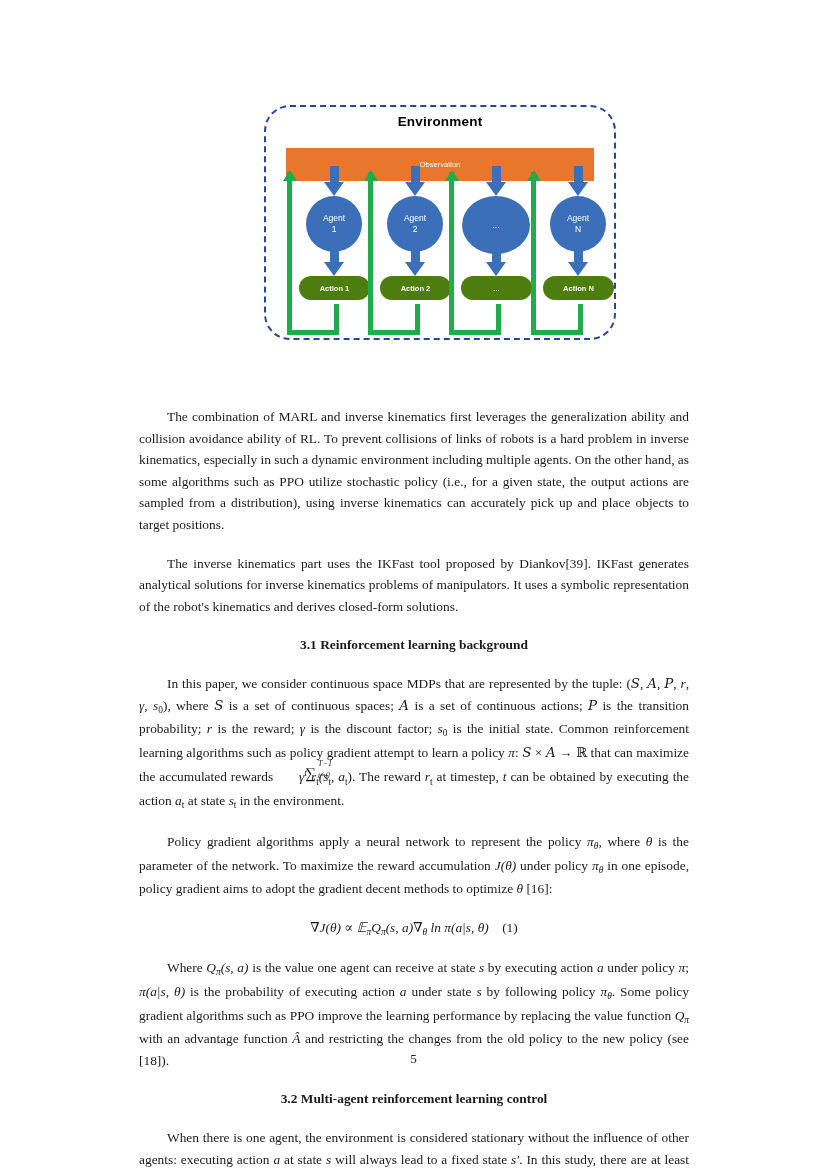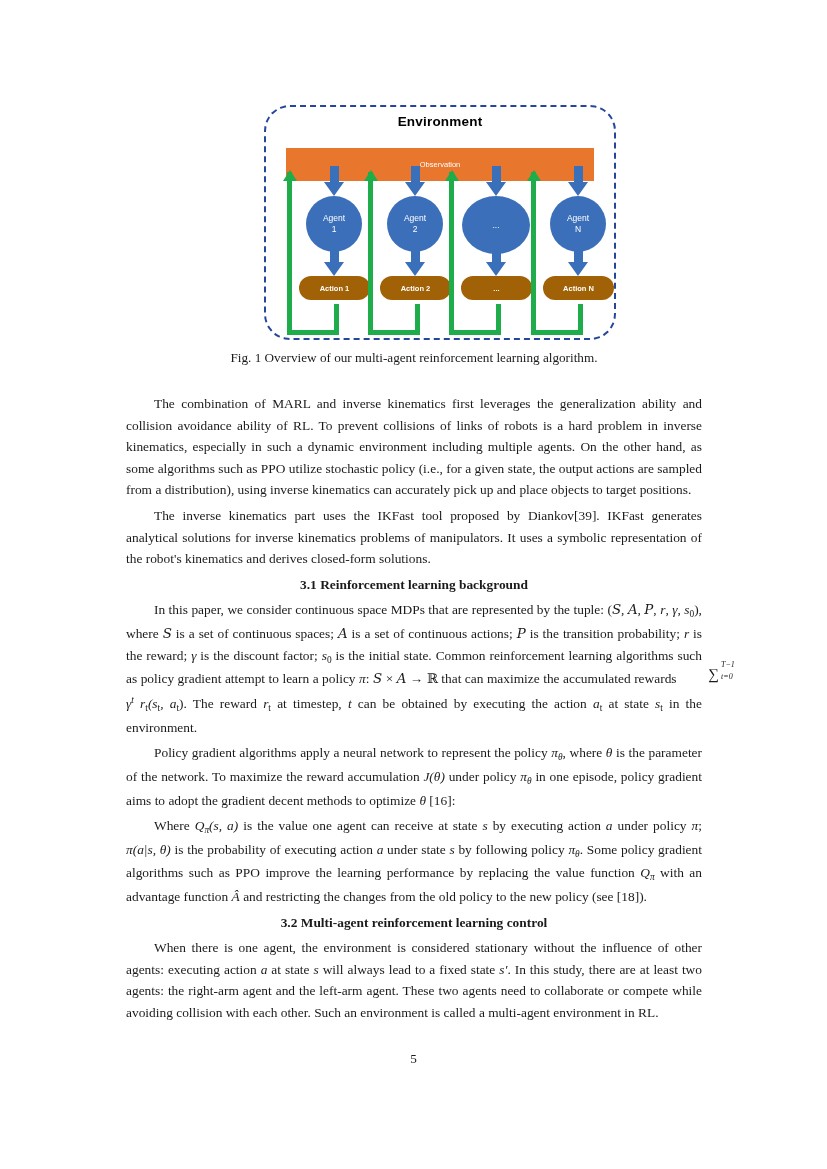--- a/index.html
+++ b/index.html
@@ -140,21 +140,21 @@
   }
 
   
   .action-pill {
     position: absolute;
     left: 13px;
     top: 110px;
     width: 71px;
     height: 24px;
     border-radius: 12px;
-    background: #a16207;
+    background: #4d7c0f;
     color: #ffffff;
     font-family: "Liberation Sans", "DejaVu Sans", sans-serif;
     font-size: 7.5px;
     font-weight: bold;
     display: flex;
     align-items: center;
     justify-content: center;
   }
 
   
@@ -211,21 +211,21 @@
   }
 
   
   .body {
     position: absolute;
     left: 122px;
     top: 389px;
     width: 584px;
   }
   p.para {
-    margin: 4px;
+    margin: 17px;
     text-indent: 28px;
     text-align: justify;
     font-size: 13.4px;
     line-height: 21.6px;
     hyphens: none;
   }
   h3.head {
     margin: 0;
     font-size: 13.4px;
     line-height: 21.6px;
@@ -377,34 +377,34 @@
         <span>N</span>
       </div>
       <div class="arrow-down a-mid">
         <div class="shaft"></div>
           <div class="head"></div>
       </div>
       <div class="action-pill">Action N</div>
     </div>
   </div>
 
-  <div class="caption">Fig. 1 Overview of our multi-agent reinforcement learning algorithm.</div>
 
   <div class="body">
 
     <p class="para">The combination of MARL and inverse kinematics first leverages the generalization ability and collision avoidance ability of RL. To prevent collisions of links of robots is a hard problem in inverse kinematics, especially in such a dynamic environment including multiple agents. On the other hand, as some algorithms such as PPO utilize stochastic policy (i.e., for a given state, the output actions are sampled from a distribution), using inverse kinematics can accurately pick up and place objects to target positions.</p>
 
     <p class="para">The inverse kinematics part uses the IKFast tool proposed by Diankov[39]. IKFast generates analytical solutions for inverse kinematics problems of manipulators. It uses a symbolic representation of the robot's kinematics and derives closed-form solutions.</p>
 
     <h3 class="head">3.1 Reinforcement learning background</h3>
 
     <p class="para"><span>In this paper, we consider continuous space MDPs that are represented by the tuple: (</span><span class="cal">S</span>, <span class="cal">A</span>, <span class="cal">P</span>, <span class="mi">r</span>, <span class="mi">γ</span>, <span class="mi">s</span><sub>0</sub><span>), where </span><span class="cal">S</span><span> is a set of continuous spaces; </span><span class="cal">A</span><span> is a set of continuous actions; </span><span class="cal">P</span><span> is the transition probability; </span><span class="mi">r</span><span> is the reward; </span><span class="mi">γ</span><span> is the discount factor; </span><span class="mi">s</span><sub>0</sub><span> is the initial state. Common reinforcement learning algorithms such as policy gradient attempt to learn a policy </span><span class="mi">π</span><span>: </span><span class="cal">S</span><span> × </span><span class="cal">A</span><span> → </span><span class="bb">ℝ</span><span> that can maximize the accumulated rewards </span><span class="sumwrap"><span class="sig">∑</span><span class="sup">T−1</span><span class="sbt">t=0</span></span><span class="mi">γ</span><span class="sup-s">t</span> <span class="mi">r</span><sub>t</sub><span class="mi">(s</span><sub>t</sub><span class="mi">, a</span><sub>t</sub><span>).</span><span> The reward </span><span class="mi">r</span><sub>t</sub><span> at timestep, </span><span class="mi">t</span><span> can be obtained by executing the action </span><span class="mi">a</span><sub>t</sub><span> at state </span><span class="mi">s</span><sub>t</sub><span> in the environment.</span></p>
 
     <p class="para"><span>Policy gradient algorithms apply a neural network to represent the policy </span><span class="mi">π</span><sub class="mi">θ</sub><span>, where </span><span class="mi">θ</span><span> is the parameter of the network. To maximize the reward accumulation </span><span class="mi">J</span><span class="mi">(θ)</span><span> under policy </span><span class="mi">π</span><sub class="mi">θ</sub><span> in one episode, policy gradient aims to adopt the gradient decent methods to optimize </span><span class="mi">θ</span><span> [16]:</span></p>
 
+    <p class="eq"><span class="mi">∇J(θ) ∝ 𝔼</span><sub class="mi">π</sub><span class="mi">Q</span><sub class="mi">π</sub><span class="mi">(s, a)∇</span><sub class="mi">θ</sub><span class="mi"> ln π(a|s, θ)</span>&nbsp;&nbsp;&nbsp;&nbsp;<span>(1)</span></p>
 
     <p class="para"><span>Where </span><span class="mi">Q</span><sub class="mi">π</sub><span class="mi">(s, a)</span><span> is the value one agent can receive at state </span><span class="mi">s</span><span> by executing action </span><span class="mi">a</span><span> under policy </span><span class="mi">π</span><span>; </span><span class="mi">π(a|s, θ)</span><span> is the probability of executing action </span><span class="mi">a</span><span> under state </span><span class="mi">s</span><span> by following policy </span><span class="mi">π</span><sub class="mi">θ</sub><span>. Some policy gradient algorithms such as PPO improve the learning performance by replacing the value function </span><span class="mi">Q</span><sub class="mi">π</sub><span> with an advantage function </span><span class="mi">Â</span><span> and restricting the changes from the old policy to the new policy (see [18]).</span></p>
 
     <h3 class="head">3.2 Multi-agent reinforcement learning control</h3>
 
     <p class="para"><span>When there is one agent, the environment is considered stationary without the influence of other agents: executing action </span><span class="mi">a</span><span> at state </span><span class="mi">s</span><span> will always lead to a fixed state </span><span class="mi">s′</span><span>. In this study, there are at least two agents: the right-arm agent and the left-arm agent. These two agents need to collaborate or compete while avoiding collision with each other. Such an environment is called a multi-agent environment in RL.</span></p>
 
   </div>
 
   <div class="pageno">5</div>

